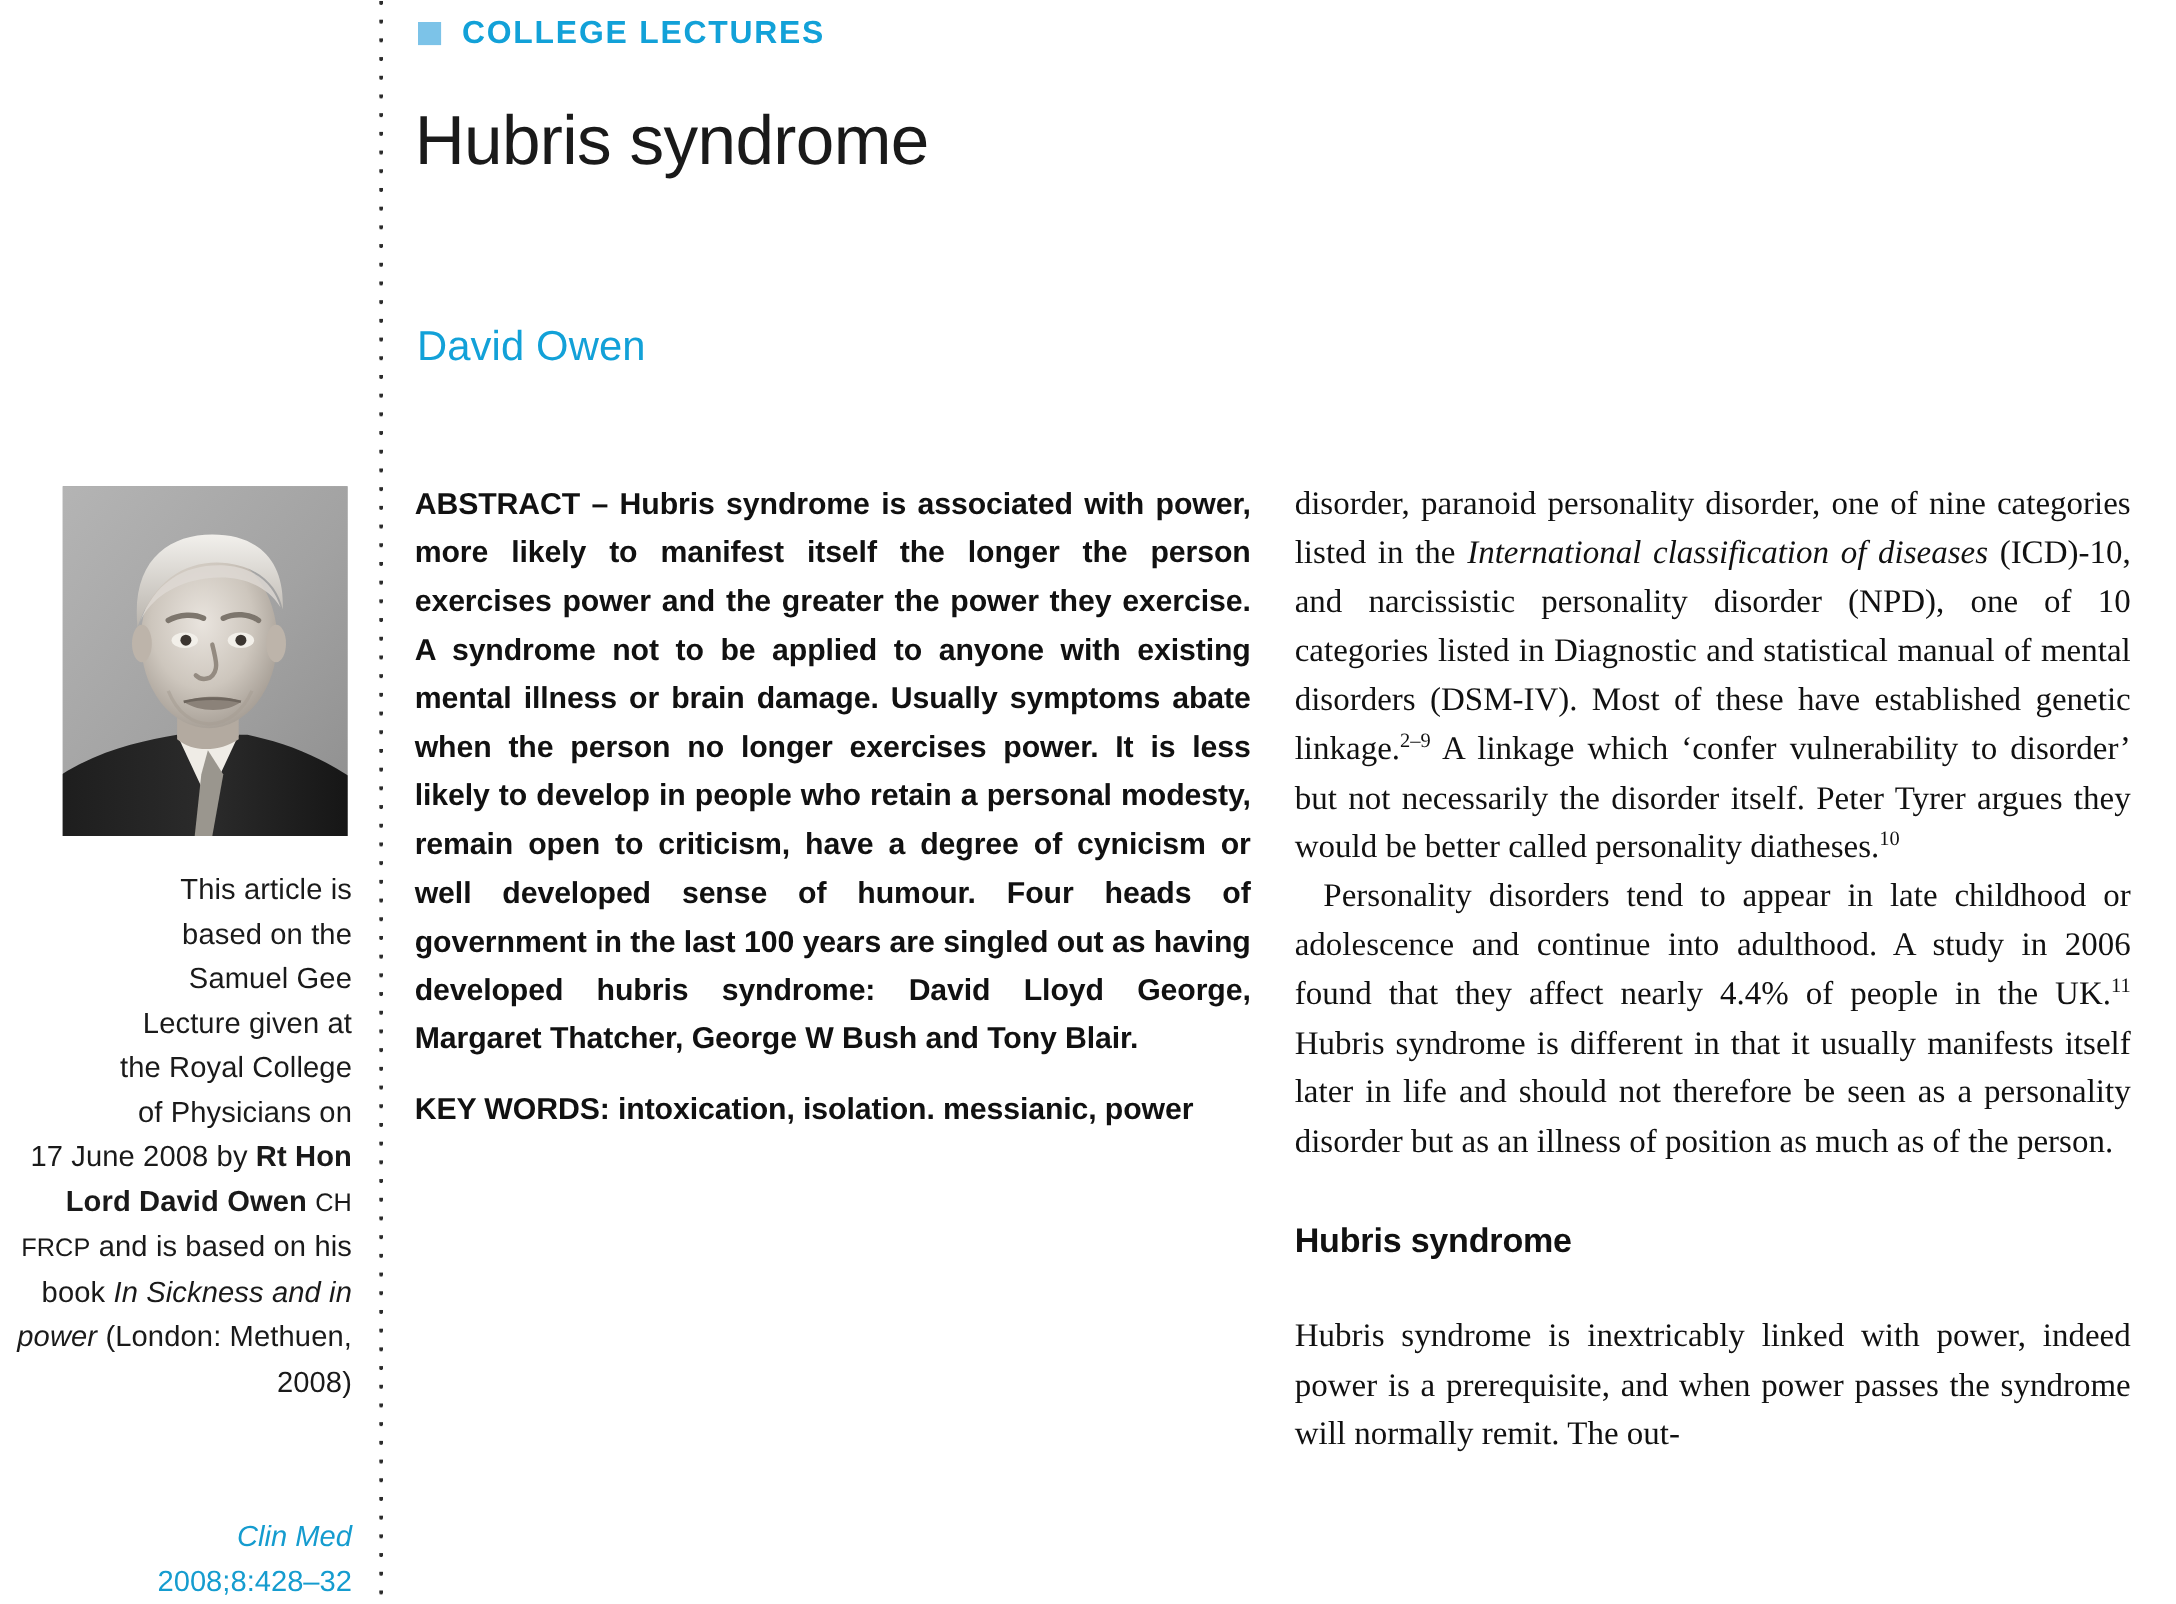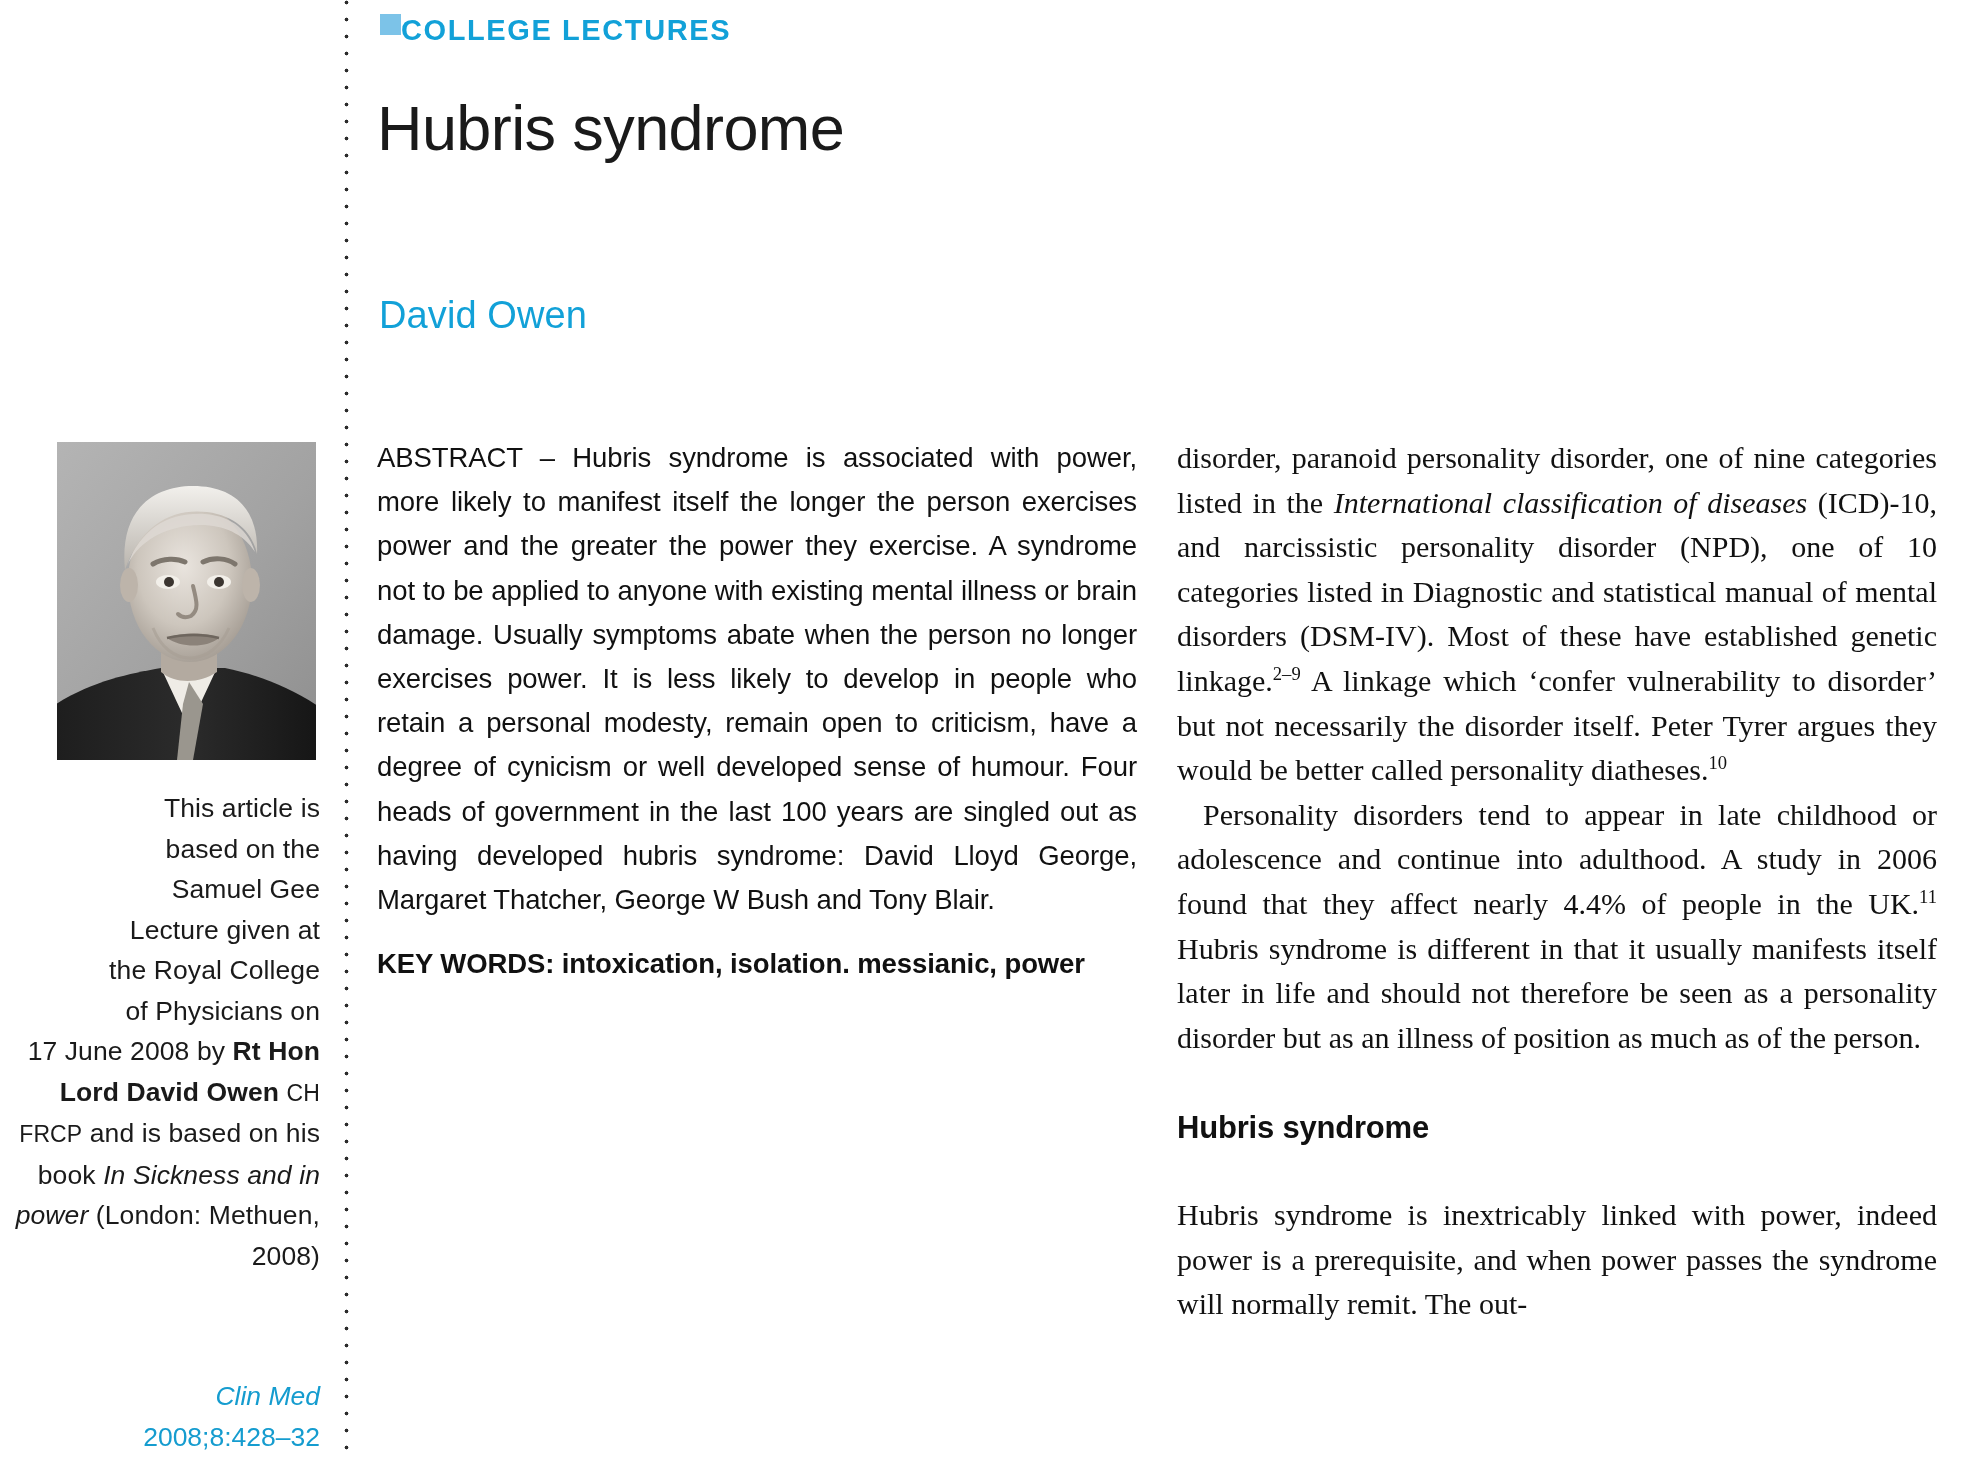--- a/index.html
+++ b/index.html
@@ -67,20 +67,22 @@
     background-image:radial-gradient(circle at 2.5px 2.5px, #2b2b2b 1.8px, rgba(0,0,0,0) 2.1px);
     background-size:5px 17px;
     background-repeat:repeat-y;
   }
 
   
   #section-label {
     position:absolute;
     left:380px; top:14px;
     display:flex;
+    align-items:center;
+    gap:19px;
   }
   #section-bullet {
     width:21px; height:21px;
     background:#7cc3e8;
     display:block;
   }
   #section-label-text {
     font-size:29px;
     font-weight:bold;
     letter-spacing:1.6px;
@@ -104,21 +106,21 @@
     letter-spacing:0.1px;
   }
 
   
   .column { position:absolute; top:436px; width:760px; }
   #col-left  { left:377px; }
   #col-right { left:1177px; }
 
   .abstract {
     font-size:27.5px;
-    font-weight:normal;
+    font-weight:bold;
     line-height:44.2px;
     text-align:justify;
     letter-spacing:-0.1px;
     color:#111;
   }
   .keywords {
     margin-top:20px;
     font-size:27.5px;
     font-weight:bold;
     line-height:44.2px;

